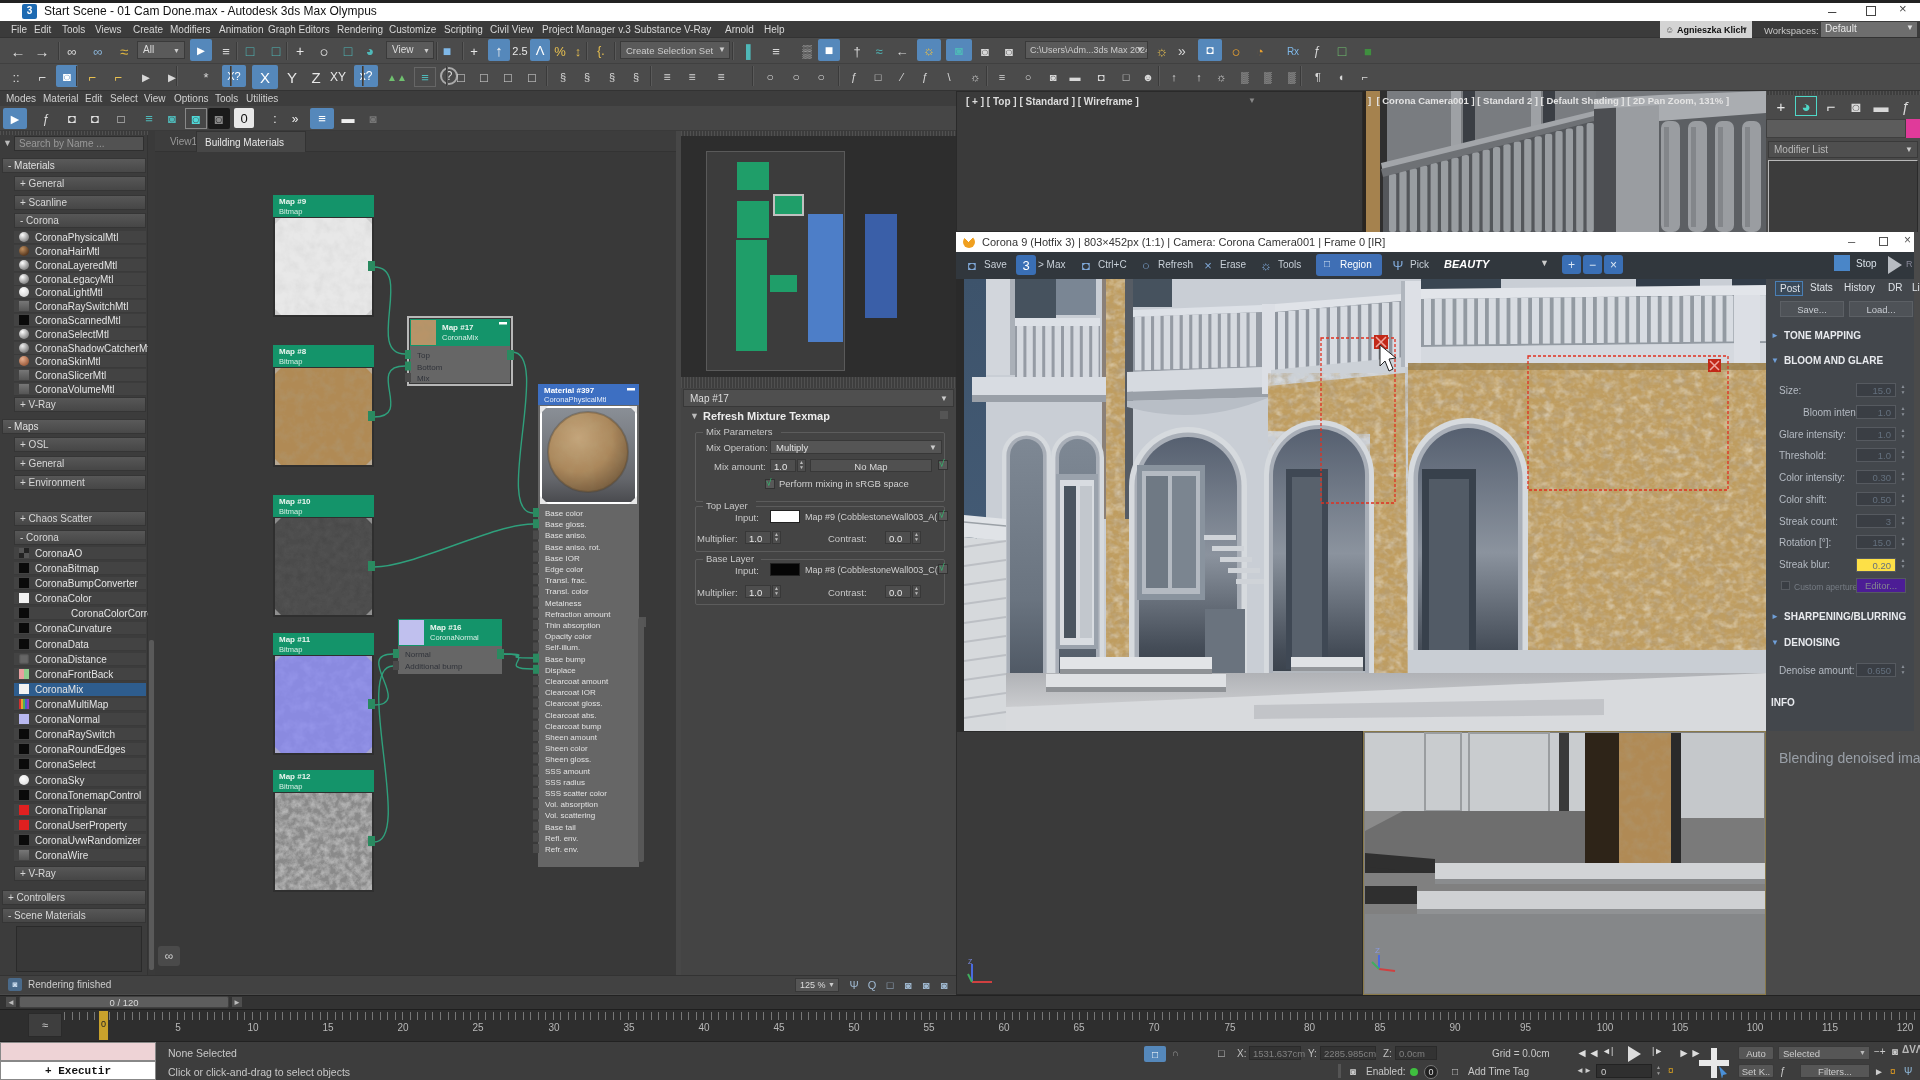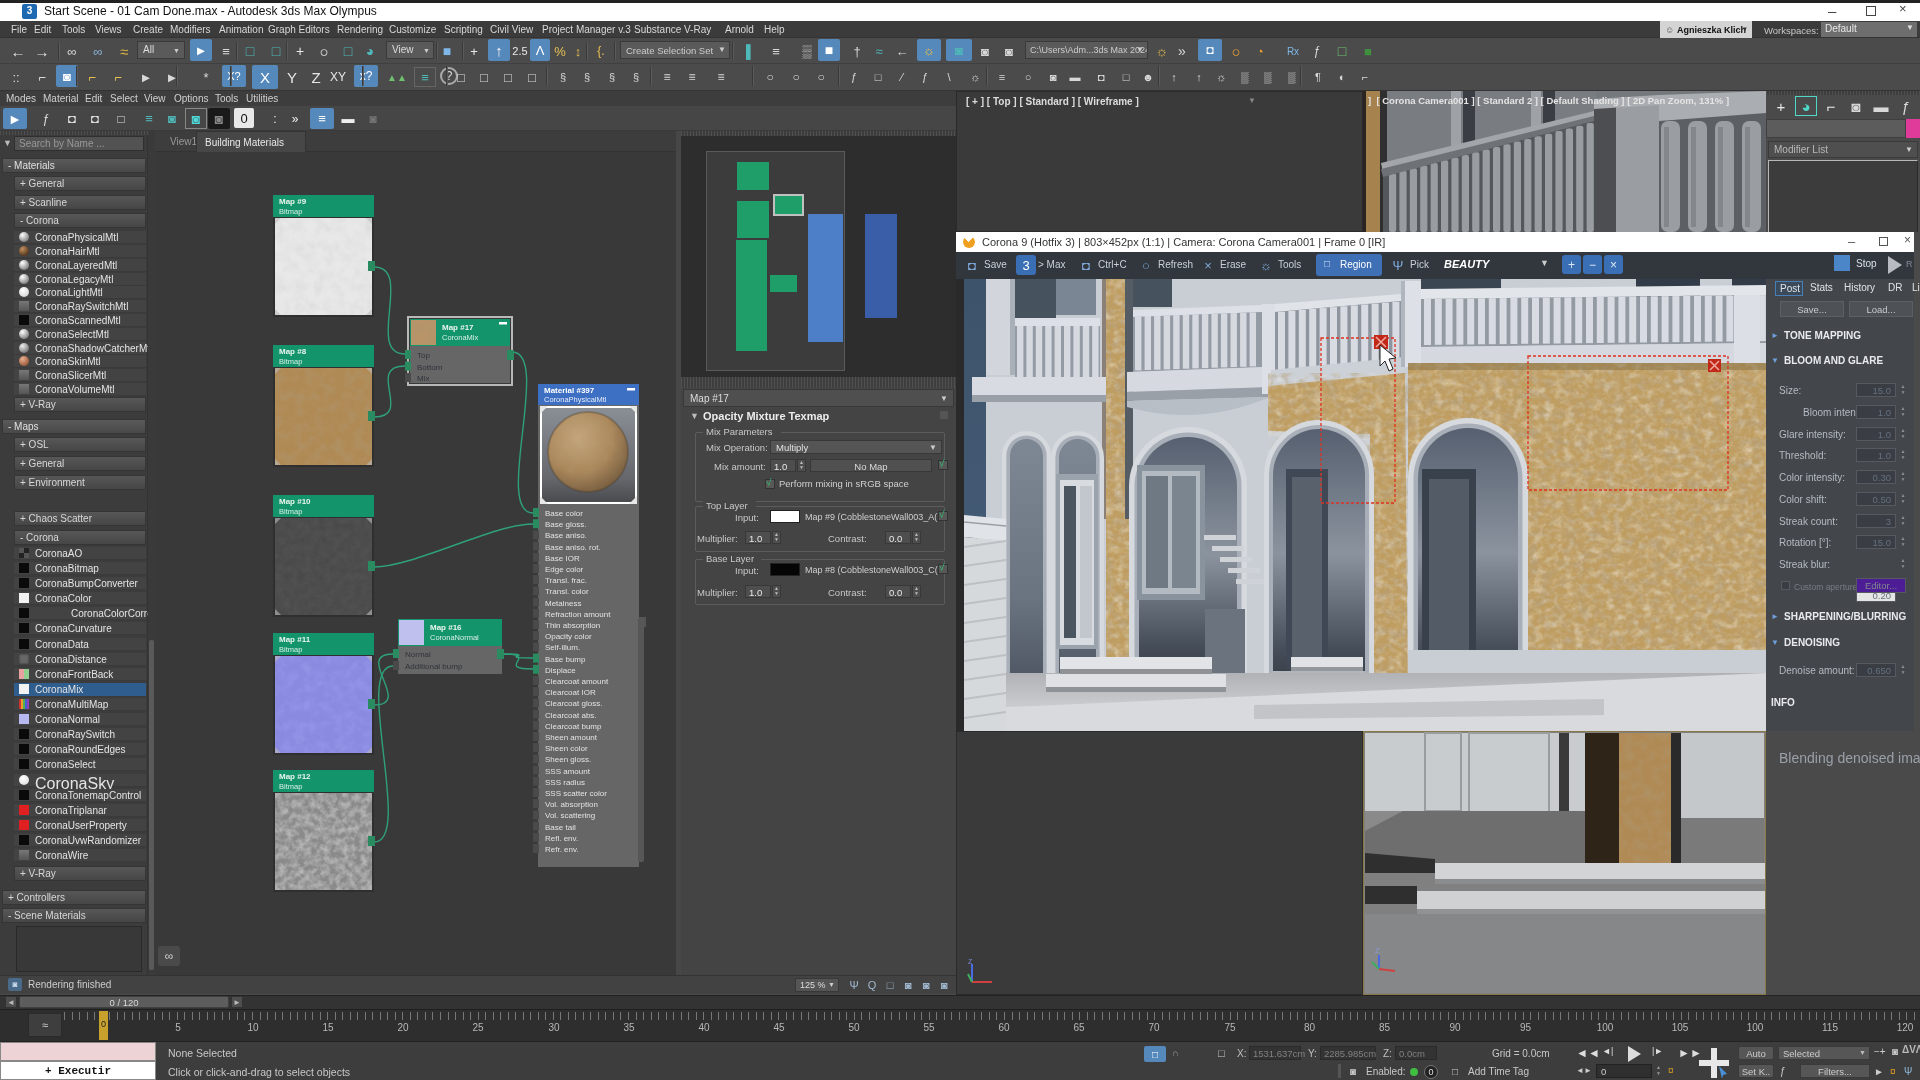--- a/index.html
+++ b/index.html
@@ -342,21 +342,21 @@
 <div style="position:absolute;left:14px;top:743px;width:132px;height:13px;background:#434343;border-bottom:1px solid #3a3a3a;">
     <div style="position:absolute;left:5px;top:1px;width:10px;height:10px;background:#0a0a0a;"></div>
     <span style="position:absolute;left:21px;top:1px;color:#e4e4e4;font-size:10px;">CoronaRoundEdges</span>
   </div>
 <div style="position:absolute;left:14px;top:758px;width:132px;height:13px;background:#434343;border-bottom:1px solid #3a3a3a;">
     <div style="position:absolute;left:5px;top:1px;width:10px;height:10px;background:#0a0a0a;"></div>
     <span style="position:absolute;left:21px;top:1px;color:#e4e4e4;font-size:10px;">CoronaSelect</span>
   </div>
 <div style="position:absolute;left:14px;top:774px;width:132px;height:13px;background:#434343;border-bottom:1px solid #3a3a3a;">
     <div style="position:absolute;left:5px;top:1px;width:10px;height:10px;background:radial-gradient(circle at 40% 35%,#fff,#e8e8e8 60%,#bbb);border-radius:50%;"></div>
-    <span style="position:absolute;left:21px;top:1px;color:#e4e4e4;font-size:16px;">CoronaSky</span>
+    <span style="position:absolute;left:21px;top:1px;color:#e4e4e4;font-size:10px;">CoronaSky</span>
   </div>
 <div style="position:absolute;left:14px;top:789px;width:132px;height:13px;background:#434343;border-bottom:1px solid #3a3a3a;">
     <div style="position:absolute;left:5px;top:1px;width:10px;height:10px;background:#0a0a0a;"></div>
     <span style="position:absolute;left:21px;top:1px;color:#e4e4e4;font-size:10px;">CoronaTonemapControl</span>
   </div>
 <div style="position:absolute;left:14px;top:804px;width:132px;height:13px;background:#434343;border-bottom:1px solid #3a3a3a;">
     <div style="position:absolute;left:5px;top:1px;width:10px;height:10px;background:#e02020;"></div>
     <span style="position:absolute;left:21px;top:1px;color:#e4e4e4;font-size:10px;">CoronaTriplanar</span>
   </div>
 <div style="position:absolute;left:14px;top:819px;width:132px;height:13px;background:#434343;border-bottom:1px solid #3a3a3a;">
@@ -613,21 +613,21 @@
 <div style="position:absolute;left:770px;top:275px;width:27px;height:17px;background:#1f9e69;"></div>
 <div style="position:absolute;left:808px;top:214px;width:35px;height:128px;background:#4d7ec8;"></div>
 <div style="position:absolute;left:865px;top:214px;width:32px;height:104px;background:#3a5fa8;"></div>
 <div style="position:absolute;left:681px;top:377px;width:275px;height:598px;background:#444;"></div>
 <div style="position:absolute;left:681px;top:377px;width:275px;height:11px;background:repeating-linear-gradient(90deg,#505050 0 1px,#3e3e3e 1px 3px);"></div>
 <div style="position:absolute;left:683px;top:389px;width:271px;height:18px;background:#4f4f4f;border:1px solid #383838;">
     <span style="position:absolute;left:6px;top:3px;color:#ddd;font-size:10px;">Map #17</span>
     <span style="position:absolute;right:5px;top:4px;color:#ccc;font-size:8px;">▼</span>
   </div>
 <div style="position:absolute;left:690px;top:411px;white-space:nowrap;color:#bbb;font-size:9px;">▼</div>
-<div style="position:absolute;left:703px;top:410px;white-space:nowrap;color:#ececec;font-size:11px;font-weight:bold;">Opacity Mixture Texmap</div>
+<div style="position:absolute;left:703px;top:410px;white-space:nowrap;color:#ececec;font-size:11px;font-weight:bold;">Refresh Mixture Texmap</div>
 <div style="position:absolute;left:940px;top:411px;width:8px;height:8px;background:#555;"></div>
 <div style="position:absolute;left:695px;top:432px;width:250px;height:70px;border:1px solid #5c5c5c;border-radius:2px;"></div>
 <div style="position:absolute;left:703px;top:426px;width:78px;height:11px;background:#444;">
     <span style="position:absolute;left:3px;top:0;color:#c8c8c8;font-size:9.5px;white-space:nowrap;">Mix Parameters</span>
   </div>
 <div style="position:absolute;left:706px;top:442px;white-space:nowrap;color:#c8c8c8;font-size:9.5px;">Mix Operation:</div>
 <div style="position:absolute;left:770px;top:440px;width:172px;height:14px;background:#555;border:1px solid #383838;">
     <span style="position:absolute;left:5px;top:1px;color:#e0e0e0;font-size:9.5px;">Multiply</span>
     <span style="position:absolute;right:4px;top:2px;color:#ccc;font-size:8px;">▼</span>
   </div>
@@ -1115,21 +1115,21 @@
 <div style="position:absolute;left:1856px;top:514px;width:40px;height:14px;background:#3a3e44;border:1px solid #565a60;">
     <span style="position:absolute;right:4px;top:1px;color:#64707e;font-size:9.5px;">3</span>
   </div>
 <div style="position:absolute;left:1898px;top:514px;width:10px;height:14px;color:#8a9098;font-size:5px;text-align:center;line-height:6px;">▲<br>▼</div>
 <div style="position:absolute;left:1779px;top:537px;white-space:nowrap;color:#b4bac2;font-size:10px;">Rotation [°]:</div>
 <div style="position:absolute;left:1856px;top:535px;width:40px;height:14px;background:#3a3e44;border:1px solid #565a60;">
     <span style="position:absolute;right:4px;top:1px;color:#64707e;font-size:9.5px;">15.0</span>
   </div>
 <div style="position:absolute;left:1898px;top:535px;width:10px;height:14px;color:#8a9098;font-size:5px;text-align:center;line-height:6px;">▲<br>▼</div>
 <div style="position:absolute;left:1779px;top:559px;white-space:nowrap;color:#b4bac2;font-size:10px;">Streak blur:</div>
-<div style="position:absolute;left:1856px;top:588px;width:40px;height:14px;background:#e5e5e5;border:1px solid #565a60;">
+<div style="position:absolute;left:1856px;top:558px;width:40px;height:14px;background:#fde047;border:1px solid #565a60;">
     <span style="position:absolute;right:4px;top:1px;color:#64707e;font-size:9.5px;">0.20</span>
   </div>
 <div style="position:absolute;left:1898px;top:557px;width:10px;height:14px;color:#8a9098;font-size:5px;text-align:center;line-height:6px;">▲<br>▼</div>
 <div style="position:absolute;left:1781px;top:581px;width:9px;height:9px;background:#3a3e44;border:1px solid #565a60;"></div>
 <div style="position:absolute;left:1794px;top:582px;white-space:nowrap;color:#767c84;font-size:8.5px;">Custom aperture:</div>
 <div style="position:absolute;left:1856px;top:578px;width:50px;height:15px;background:#4c1d95;border:1px solid #565a60;">
     <span style="position:absolute;left:0;right:0;top:1px;text-align:center;color:#84888e;font-size:9.5px;">Editor...</span>
   </div>
 <div style="position:absolute;left:1771px;top:612px;white-space:nowrap;color:#6f9fd8;font-size:8px;">►</div>
 <div style="position:absolute;left:1784px;top:611px;white-space:nowrap;color:#e8eaee;font-size:10px;font-weight:bold;">SHARPENING/BLURRING</div>
@@ -1161,21 +1161,21 @@
 <span style="position:absolute;left:619px;top:1022px;width:20px;text-align:center;color:#b8b8b8;font-size:10px;">35</span>
 <span style="position:absolute;left:694px;top:1022px;width:20px;text-align:center;color:#b8b8b8;font-size:10px;">40</span>
 <span style="position:absolute;left:769px;top:1022px;width:20px;text-align:center;color:#b8b8b8;font-size:10px;">45</span>
 <span style="position:absolute;left:844px;top:1022px;width:20px;text-align:center;color:#b8b8b8;font-size:10px;">50</span>
 <span style="position:absolute;left:919px;top:1022px;width:20px;text-align:center;color:#b8b8b8;font-size:10px;">55</span>
 <span style="position:absolute;left:994px;top:1022px;width:20px;text-align:center;color:#b8b8b8;font-size:10px;">60</span>
 <span style="position:absolute;left:1069px;top:1022px;width:20px;text-align:center;color:#b8b8b8;font-size:10px;">65</span>
 <span style="position:absolute;left:1144px;top:1022px;width:20px;text-align:center;color:#b8b8b8;font-size:10px;">70</span>
 <span style="position:absolute;left:1220px;top:1022px;width:20px;text-align:center;color:#b8b8b8;font-size:10px;">75</span>
 <span style="position:absolute;left:1295px;top:1022px;width:20px;text-align:right;color:#b8b8b8;font-size:10px;">80</span>
-<span style="position:absolute;left:1370px;top:1022px;width:20px;text-align:right;color:#b8b8b8;font-size:10px;">85</span>
+<span style="position:absolute;left:1370px;top:1022px;width:20px;text-align:center;color:#b8b8b8;font-size:10px;">85</span>
 <span style="position:absolute;left:1445px;top:1022px;width:20px;text-align:center;color:#b8b8b8;font-size:10px;">90</span>
 <span style="position:absolute;left:1520px;top:1022px;width:20px;text-align:left;color:#b8b8b8;font-size:10px;">95</span>
 <span style="position:absolute;left:1595px;top:1022px;width:20px;text-align:center;color:#b8b8b8;font-size:10px;">100</span>
 <span style="position:absolute;left:1670px;top:1022px;width:20px;text-align:center;color:#b8b8b8;font-size:10px;">105</span>
 <span style="position:absolute;left:1745px;top:1022px;width:20px;text-align:center;color:#b8b8b8;font-size:10px;">100</span>
 <span style="position:absolute;left:1820px;top:1022px;width:20px;text-align:center;color:#b8b8b8;font-size:10px;">115</span>
 <span style="position:absolute;left:1895px;top:1022px;width:20px;text-align:center;color:#b8b8b8;font-size:10px;">120</span>
 <div style="position:absolute;left:99px;top:1011px;width:9px;height:29px;background:#c8a12c;">
     <span style="position:absolute;left:0;right:0;top:8px;text-align:center;color:#222;font-size:9px;">0</span>
   </div>

